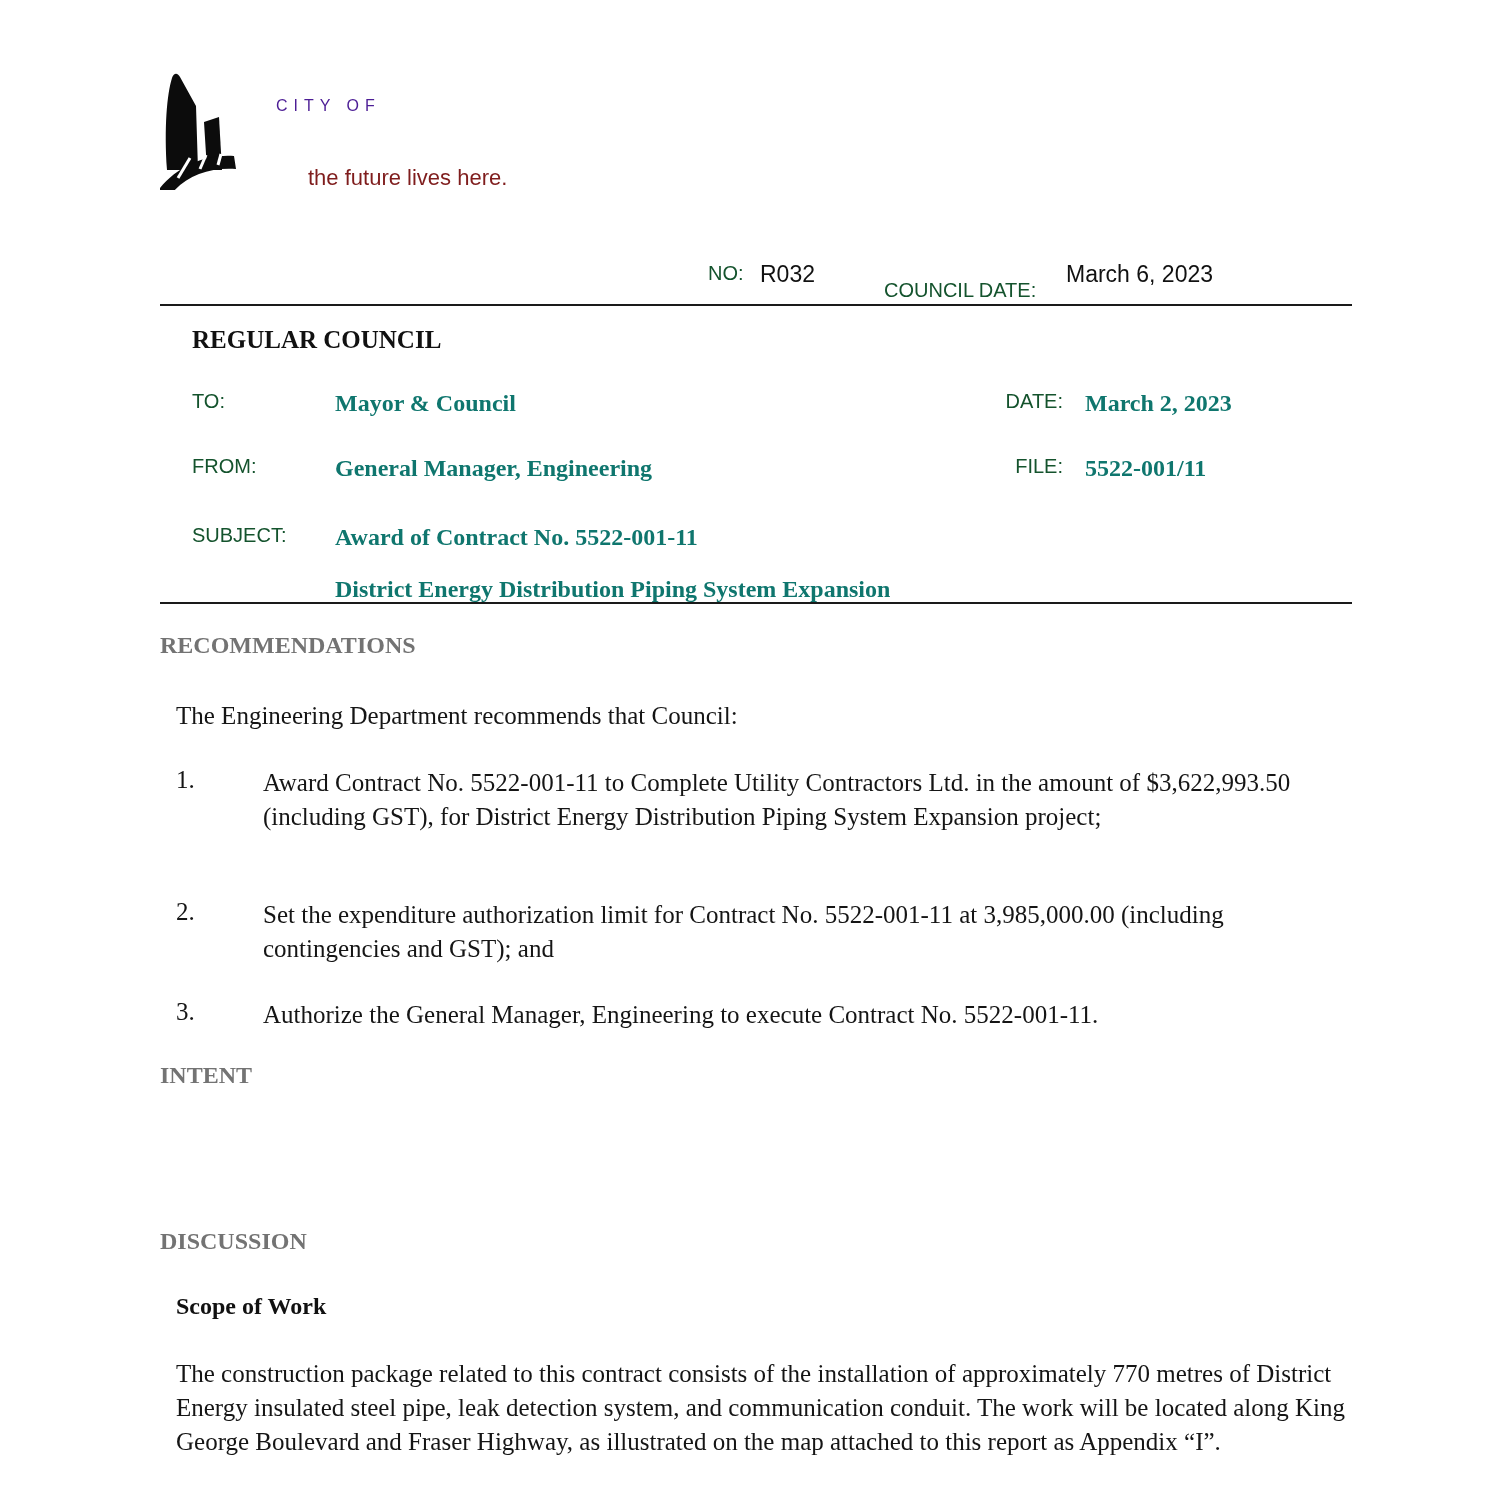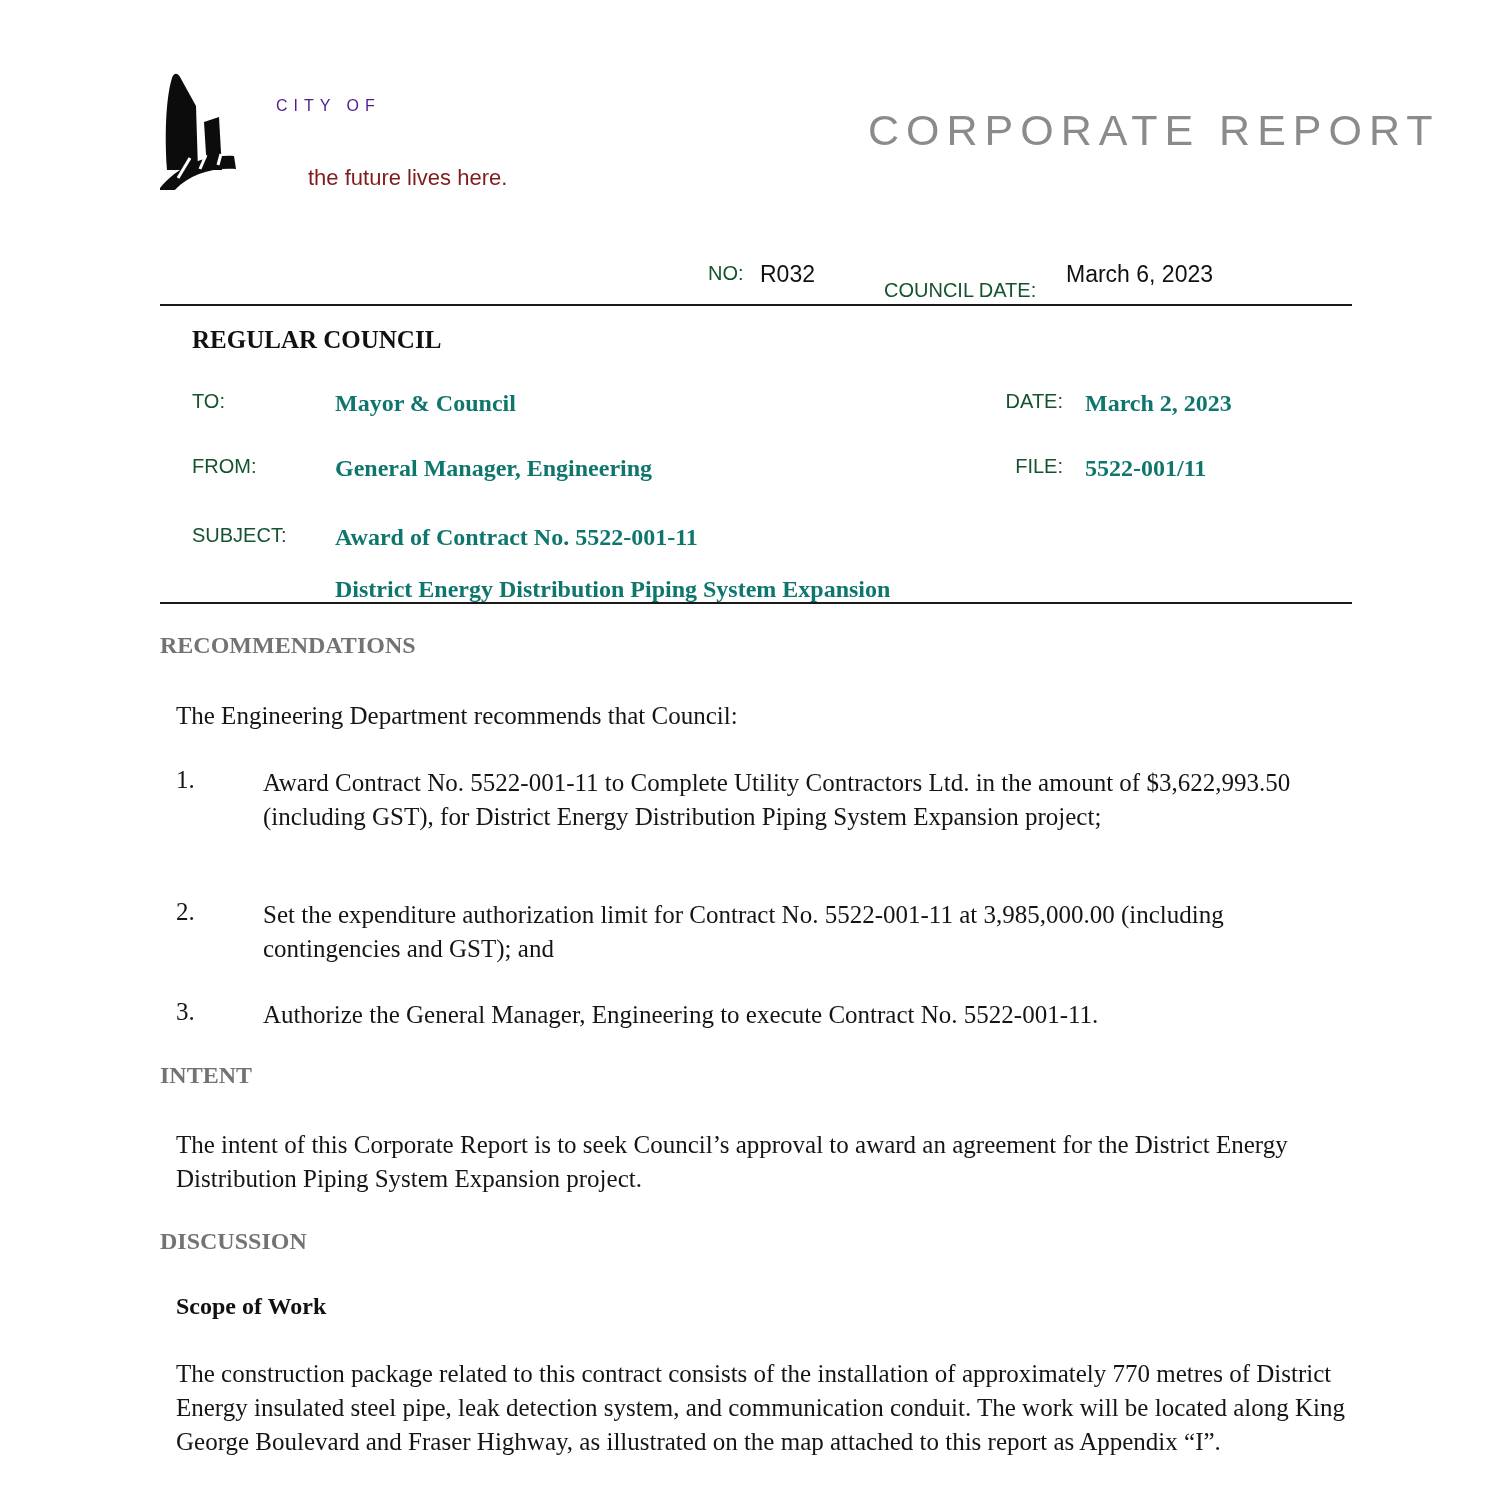--- a/index.html
+++ b/index.html
@@ -112,21 +112,20 @@
 
       <path d="M0,118 C18,96 46,84 74,86 L76,99 C50,97 24,106 10,126 L0,126 Z" fill="#0c0c0c"></path>
       <path d="M18,108 L30,88" stroke="#ffffff" stroke-width="3"></path>
       <path d="M40,99 L46,85" stroke="#ffffff" stroke-width="3"></path>
       <path d="M58,95 L61,84" stroke="#ffffff" stroke-width="3"></path>
     </svg>
   </div>
   <div class="abs logo-cityof">CITY OF</div>
   <div class="abs logo-tagline">the future lives here.</div>
 
-  <div class="abs report-title">CORPORATE REPORT</div>
 
   <span class="abs lbl meta-no-label">NO:</span>
   <span class="abs meta-val meta-no-value">R032</span>
   <span class="abs lbl meta-cd-label">COUNCIL DATE:</span>
   <span class="abs meta-val meta-cd-value">March 6, 2023</span>
 
   <div class="abs rule rule-top"></div>
 
   <div class="abs council-type">REGULAR COUNCIL</div>
 
@@ -152,19 +151,18 @@
   <span class="abs li-num li1">1.</span>
   <div class="abs body-text li-text li1">Award Contract No. 5522-001-11 to Complete Utility Contractors Ltd. in the amount of $3,622,993.50 (including GST), for District Energy Distribution Piping System Expansion project;</div>
 
   <span class="abs li-num li2">2.</span>
   <div class="abs body-text li-text li2">Set the expenditure authorization limit for Contract No. 5522-001-11 at 3,985,000.00 (including contingencies and GST); and</div>
 
   <span class="abs li-num li3">3.</span>
   <div class="abs body-text li-text li3">Authorize the General Manager, Engineering to execute Contract No. 5522-001-11.</div>
 
   <div class="abs section-heading h-intent">INTENT</div>
-  <div class="abs body-text p-intent">The intent of this Corporate Report is to seek Council’s approval to award an agreement for the District Energy Distribution Piping System Expansion project.</div>
 
   <div class="abs section-heading h-disc">DISCUSSION</div>
   <div class="abs h-scope">Scope of Work</div>
   <div class="abs body-text p-scope">The construction package related to this contract consists of the installation of approximately 770 metres of District Energy insulated steel pipe, leak detection system, and communication conduit. The work will be located along King George Boulevard and Fraser Highway, as illustrated on the map attached to this report as Appendix “I”.</div>
 
 </div>
 
 </body></html>

